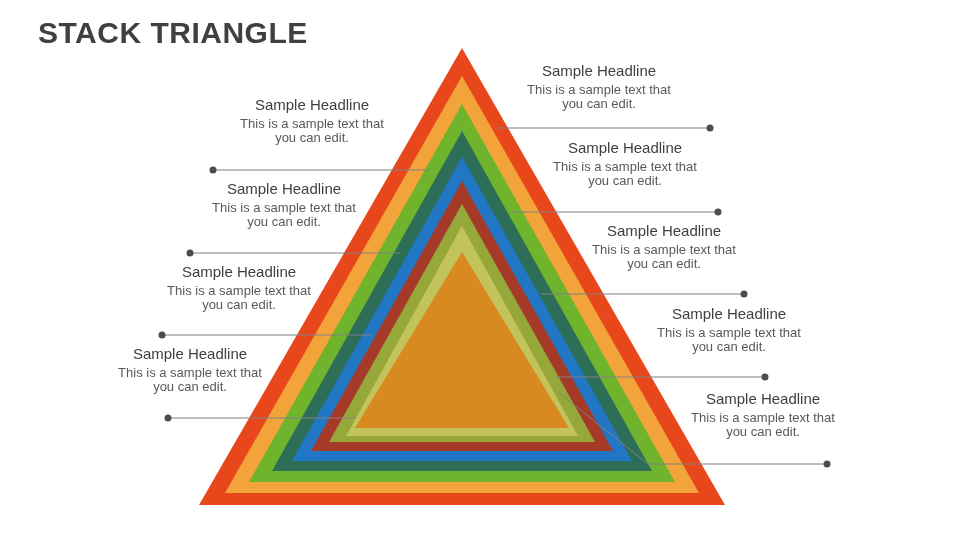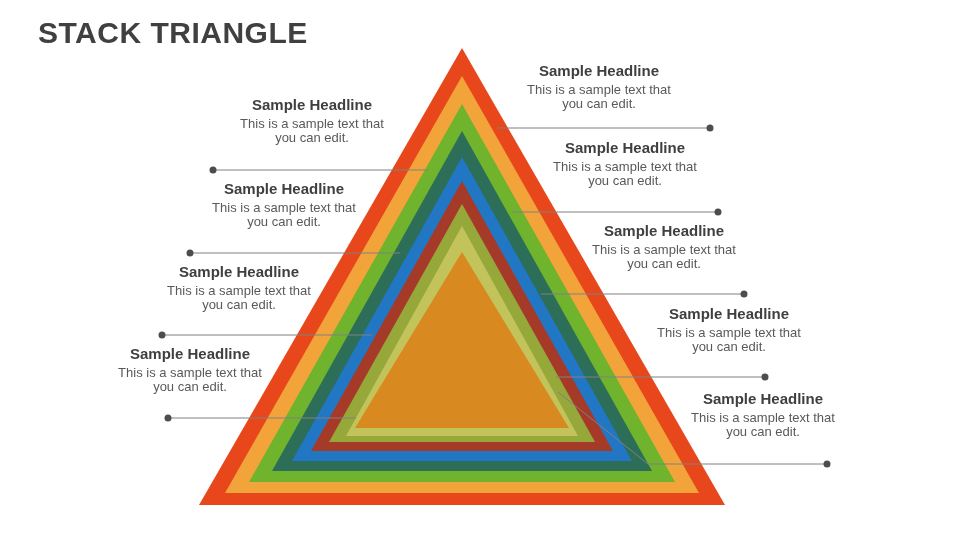--- a/index.html
+++ b/index.html
@@ -18,21 +18,21 @@
   .connectors {
     position:absolute; left:0; top:0; width:960px; height:540px;
     pointer-events:none;
   }
   .connectors line, .connectors polyline {
     stroke:#808080; stroke-width:1; fill:none;
   }
   .connectors circle { fill:#4d4d4d; }
   .callout { position:absolute; width:180px; text-align:center; }
   .callout-headline {
-    font-weight:700; font-size:15px; color:#3f3f3f; margin-bottom:4px;
+    font-weight:400; font-size:15px; color:#3f3f3f; margin-bottom:4px;
   }
   .callout-body {
     font-size:13px; color:#595959; line-height:14px; width:150px; margin:0 auto;
   }
 </style>
 </head>
 <body>
 
 <div class="slide">
 

